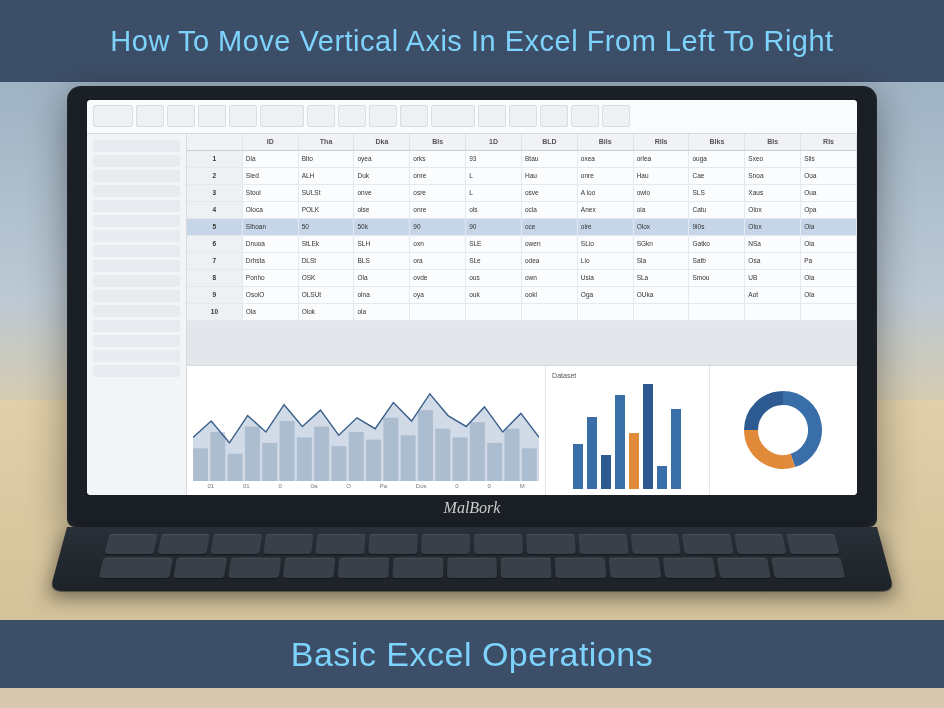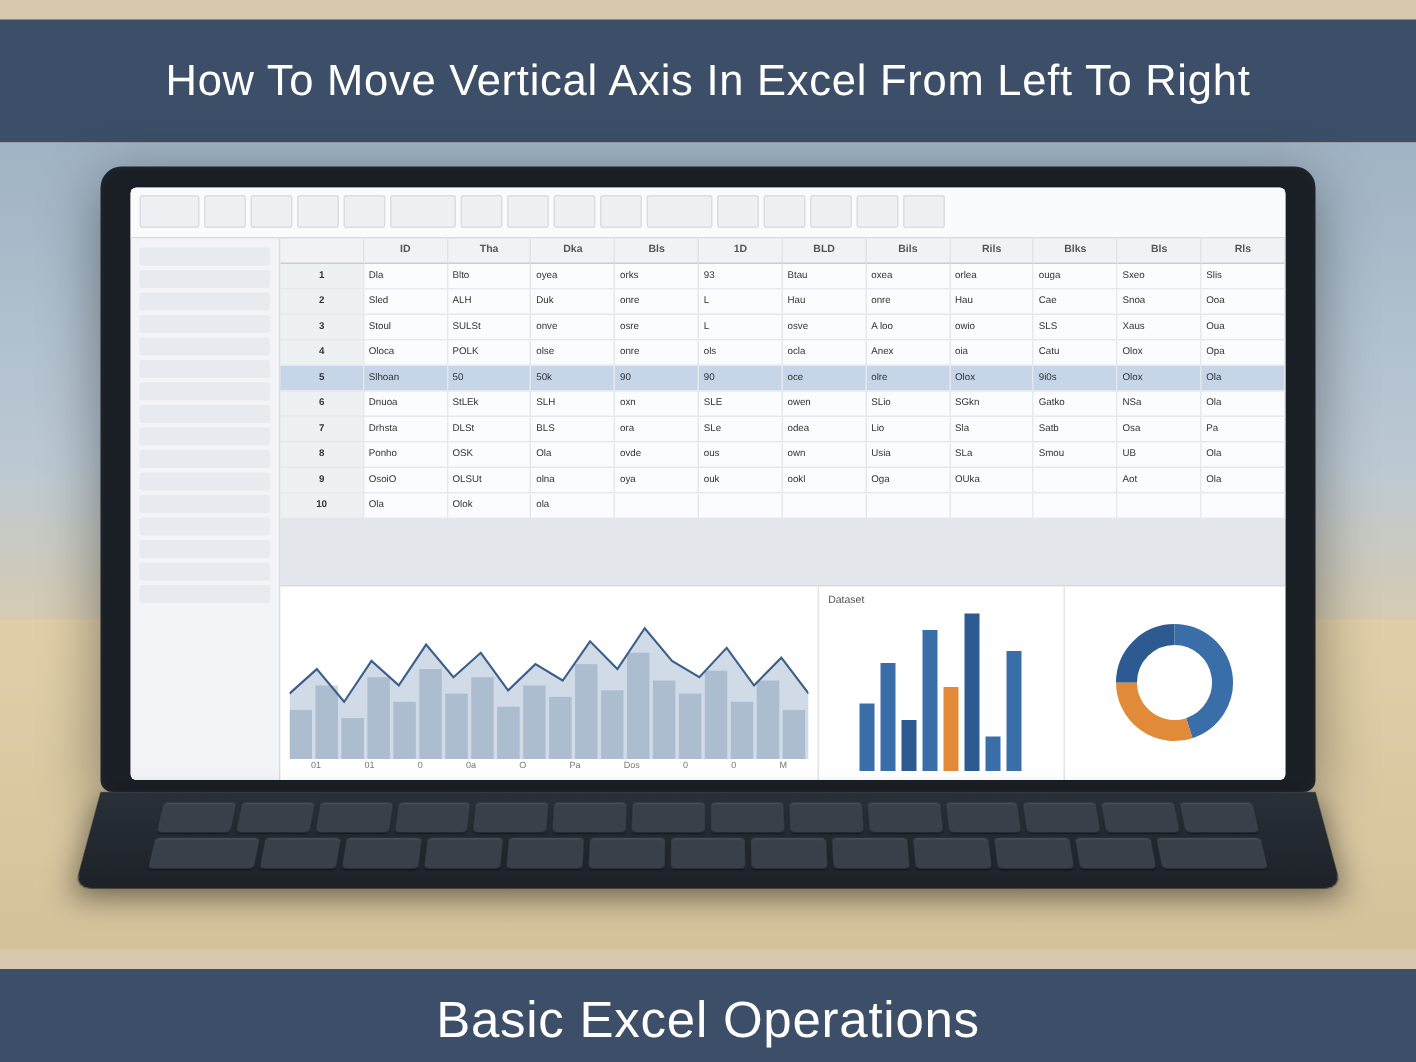--- a/index.html
+++ b/index.html
@@ -5,28 +5,27 @@
   * { margin: 0; padding: 0; box-sizing: border-box; }
   body {
     width: 944px;
     height: 708px;
     font-family: -apple-system, BlinkMacSystemFont, "Segoe UI", Arial, sans-serif;
     overflow: hidden;
     background: #d8c9ae;
   }
   .banner {
     background: #3d4f68;
-    color: #ffffff;
+    color: #7dd3fc;
     text-align: center;
     font-weight: 500;
     letter-spacing: 0.5px;
     display: flex;
     align-items: center;
     justify-content: center;
-    margin-top: 13px;
   }
   .banner-top { height: 82px; font-size: 29px; }
   .banner-bottom { height: 68px; font-size: 34px; }
   .scene {
     height: 538px;
     position: relative;
     background: linear-gradient(180deg,#9fb3c4 0%, #bcc9d4 40%, #d6cbb0 60%, #ddceb0 100%);
     display: flex;
     align-items: center;
     justify-content: center;
@@ -447,20 +446,21 @@
                       <path d="M 49.88854381999832 70.43380852144492 A 32 32 0 0 1 8 40.00000000000001" stroke="#e08a3a" stroke-width="14" fill="none"></path>
                       <path d="M 8 40.00000000000001 A 32 32 0 0 1 39.99999999999999 8" stroke="#2d5a90" stroke-width="14" fill="none"></path>
                     </svg>
                 </div>
               </div>
             </div>
           </div>
         </div>
 
       </div>
+      <div class="brand">MalBork</div>
     </div>
     <div class="keyboard">
       <div class="krow">
           <div class="key"></div>
           <div class="key"></div>
           <div class="key"></div>
           <div class="key"></div>
           <div class="key"></div>
           <div class="key"></div>
           <div class="key"></div>

